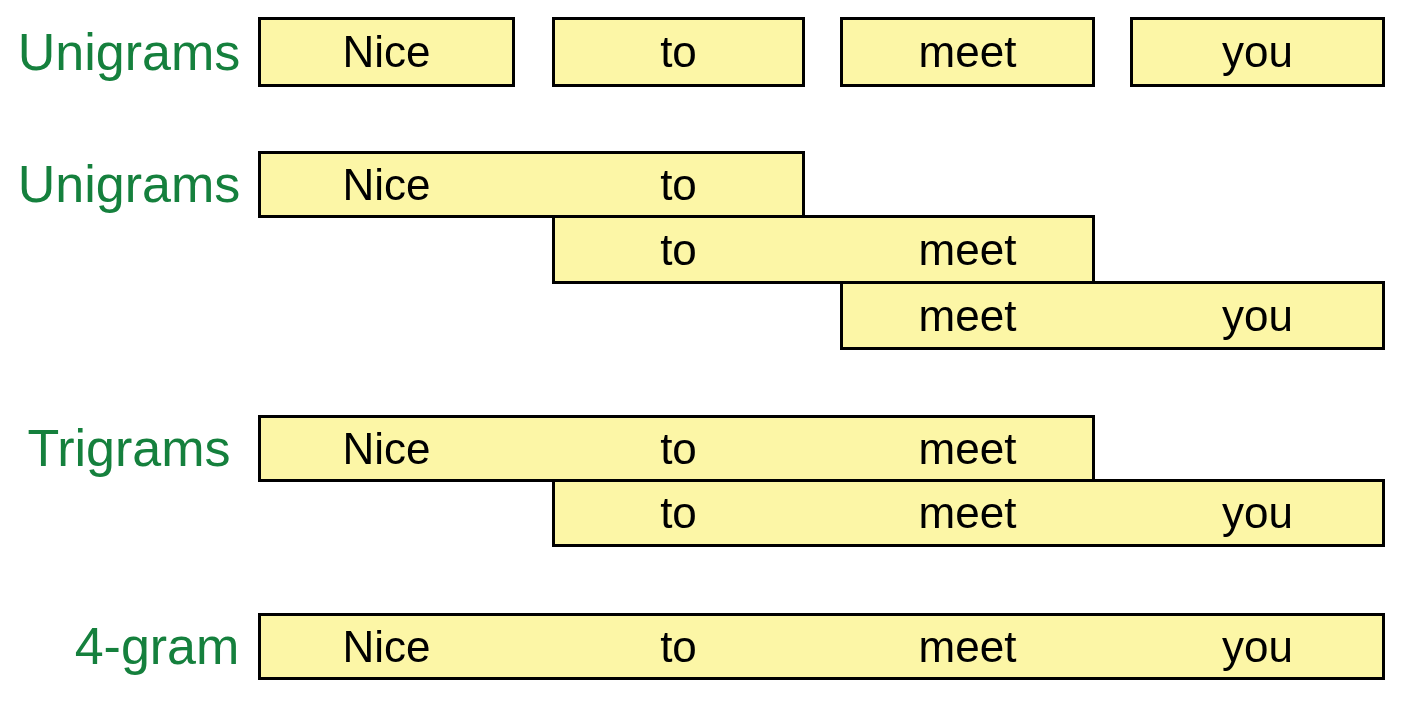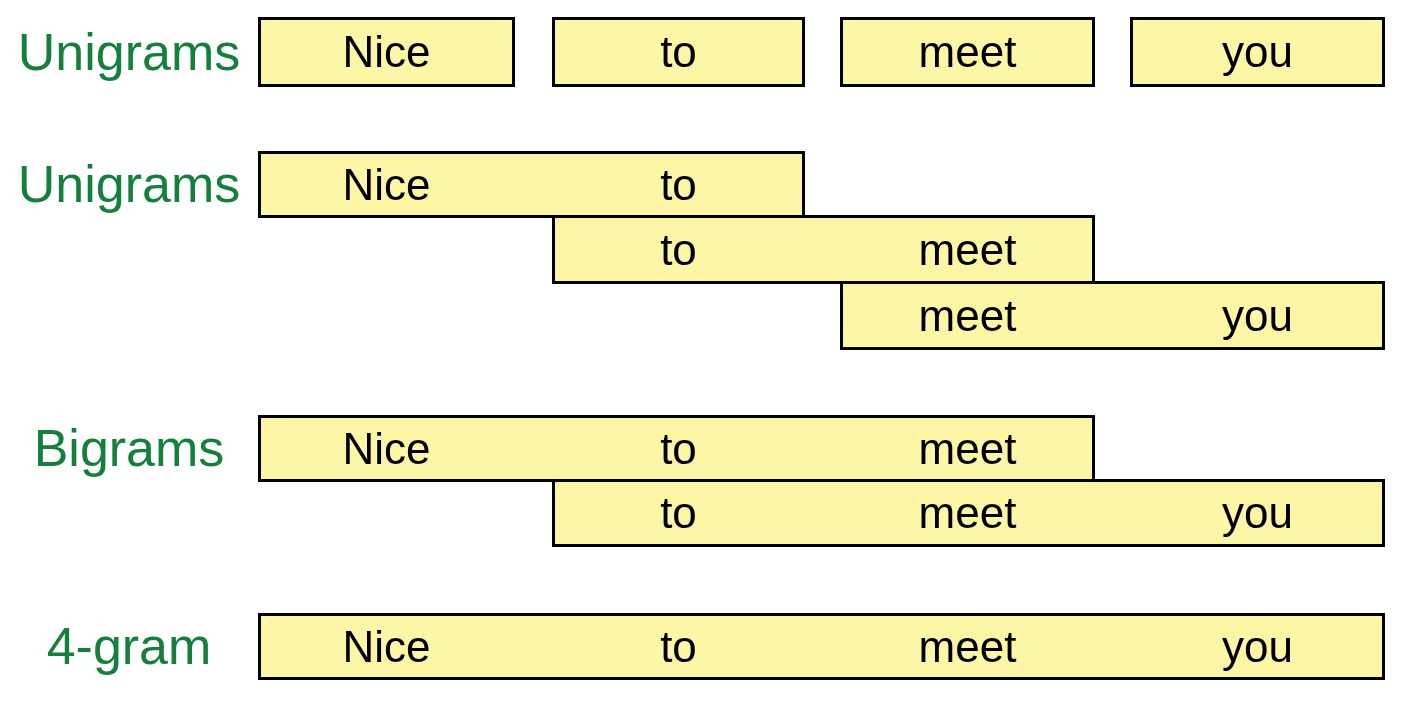--- a/index.html
+++ b/index.html
@@ -66,31 +66,31 @@
       <div class="word" style="left: 291px; width: 253px;">to</div>
     </div>
     <div class="ngram-box" style="left: 552px; top: 215px; width: 543px; height: 69px;">
       <div class="word" style="left: -3px; width: 253px;">to</div>
       <div class="word" style="left: 285px; width: 255px;">meet</div>
     </div>
     <div class="ngram-box" style="left: 840px; top: 281px; width: 545px; height: 69px;">
       <div class="word" style="left: -3px; width: 255px;">meet</div>
       <div class="word" style="left: 287px; width: 255px;">you</div>
     </div>
-    <div class="row-label" style="top: 415px; height: 67px; line-height: 67px;">Bigrams</div>
+    <div class="row-label" style="top: 415px; height: 67px; line-height: 67px;">Trigrams</div>
     <div class="ngram-box" style="left: 258px; top: 415px; width: 837px; height: 67px;">
       <div class="word" style="left: -3px; width: 257px;">Nice</div>
       <div class="word" style="left: 291px; width: 253px;">to</div>
       <div class="word" style="left: 579px; width: 255px;">meet</div>
     </div>
     <div class="ngram-box" style="left: 552px; top: 479px; width: 833px; height: 68px;">
       <div class="word" style="left: -3px; width: 253px;">to</div>
       <div class="word" style="left: 285px; width: 255px;">meet</div>
       <div class="word" style="left: 575px; width: 255px;">you</div>
     </div>
-    <div class="row-label" style="top: 613px; height: 67px; line-height: 67px;">4-gram</div>
+    <div class="row-label" style="top: 613px; height: 67px; line-height: 67px; padding-left: 28px;">4-gram</div>
     <div class="ngram-box" style="left: 258px; top: 613px; width: 1127px; height: 67px;">
       <div class="word" style="left: -3px; width: 257px;">Nice</div>
       <div class="word" style="left: 291px; width: 253px;">to</div>
       <div class="word" style="left: 579px; width: 255px;">meet</div>
       <div class="word" style="left: 869px; width: 255px;">you</div>
     </div>
   </div>
 
 </body></html>

